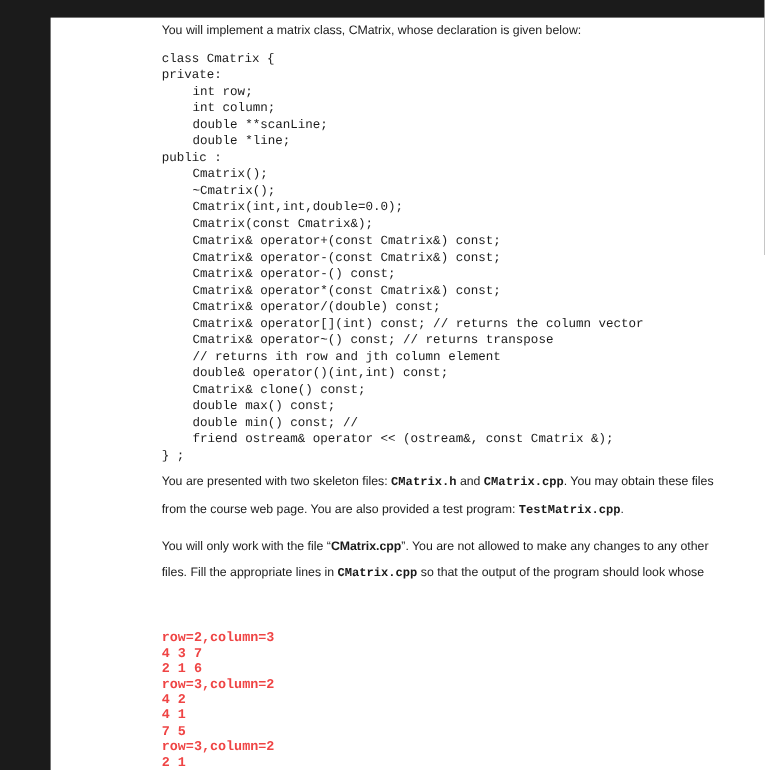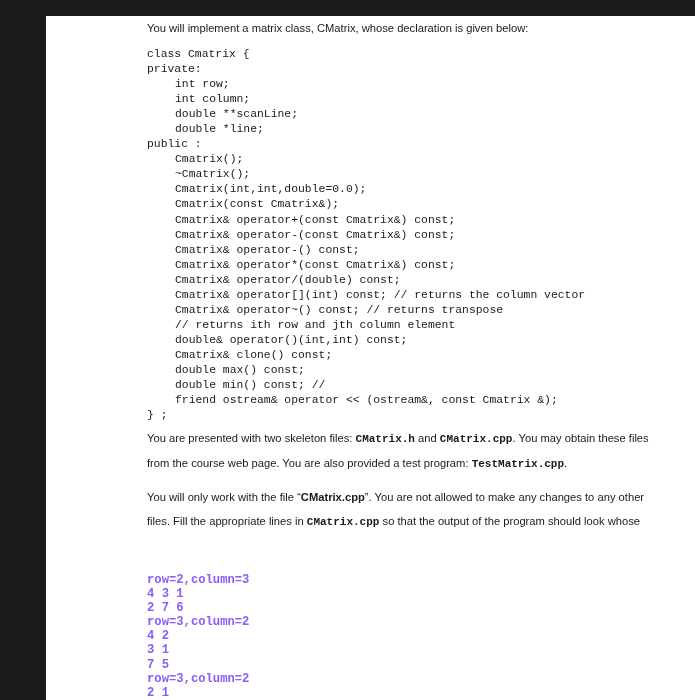--- a/index.html
+++ b/index.html
@@ -27,32 +27,32 @@
       position: absolute; left: 0; width: 520px;
       font-family: "Liberation Sans", sans-serif; font-size: 11.2px; line-height: 23.5px;
     }
     .para1 { top: 411px; }
     .para2 { top: 470px; }
     .para b.mono { font-family: Liberation Mono, monospace; font-weight: bold; font-size: 11px; }
     .para b.sans { font-weight: bold; }
     .output {
       position: absolute; top: 557px; left: 0; margin: 0;
       font-family: "Liberation Mono", monospace; font-weight: bold; font-size: 12.2px;
-      line-height: 14.1px; white-space: pre; color: #8b5cf6;
+      line-height: 14.1px; white-space: pre; color: #ef4444;
     }
     .output .ln { display: block; height: 14.1px; }
   </style>
 </head>
 <body>
 
 <div class="page">
   <div class="content">
     <div class="intro">You will implement a matrix class, CMatrix, whose declaration is given below:</div>
 
     <pre class="code"><span class="ln">class Cmatrix {</span><span class="ln">private:</span><span class="ln ind">int row;</span><span class="ln ind">int column;</span><span class="ln ind">double **scanLine;</span><span class="ln ind">double *line;</span><span class="ln">public :</span><span class="ln ind">Cmatrix();</span><span class="ln ind">~Cmatrix();</span><span class="ln ind">Cmatrix(int,int,double=0.0);</span><span class="ln ind">Cmatrix(const Cmatrix&amp;);</span><span class="ln ind">Cmatrix&amp; operator+(const Cmatrix&amp;) const;</span><span class="ln ind">Cmatrix&amp; operator-(const Cmatrix&amp;) const;</span><span class="ln ind">Cmatrix&amp; operator-() const;</span><span class="ln ind">Cmatrix&amp; operator*(const Cmatrix&amp;) const;</span><span class="ln ind">Cmatrix&amp; operator/(double) const;</span><span class="ln ind">Cmatrix&amp; operator[](int) const; // returns the column vector</span><span class="ln ind">Cmatrix&amp; operator~() const; // returns transpose</span><span class="ln ind">// returns ith row and jth column element</span><span class="ln ind">double&amp; operator()(int,int) const;</span><span class="ln ind">Cmatrix&amp; clone() const;</span><span class="ln ind">double max() const;</span><span class="ln ind">double min() const; //</span><span class="ln ind">friend ostream&amp; operator &lt;&lt; (ostream&amp;, const Cmatrix &amp;);</span><span class="ln">} ;</span></pre>
 
     <div class="para para1"><span>You are presented with two skeleton files: </span><b class="mono">CMatrix.h</b><span> and </span><b class="mono">CMatrix.cpp</b><span>. You may obtain these files from the course web page. You are also provided a test program: </span><b class="mono">TestMatrix.cpp</b><span>.</span></div>
 
     <div class="para para2"><span>You will only work with the file “</span><b class="sans">CMatrix.cpp</b><span>”. You are not allowed to make any changes to any other files. Fill the appropriate lines in </span><b class="mono">CMatrix.cpp</b><span> so that the output of the program should look whose</span></div>
 
-    <pre class="output"><span class="ln">row=2,column=3</span><span class="ln">4 3 1</span><span class="ln">2 7 6</span><span class="ln">row=3,column=2</span><span class="ln">4 2</span><span class="ln">3 1</span><span class="ln">7 5</span><span class="ln">row=3,column=2</span><span class="ln">2 1</span></pre>
+    <pre class="output"><span class="ln">row=2,column=3</span><span class="ln">4 3 7</span><span class="ln">2 1 6</span><span class="ln">row=3,column=2</span><span class="ln">4 2</span><span class="ln">4 1</span><span class="ln">7 5</span><span class="ln">row=3,column=2</span><span class="ln">2 1</span></pre>
   </div>
 </div>
 
 </body></html>

